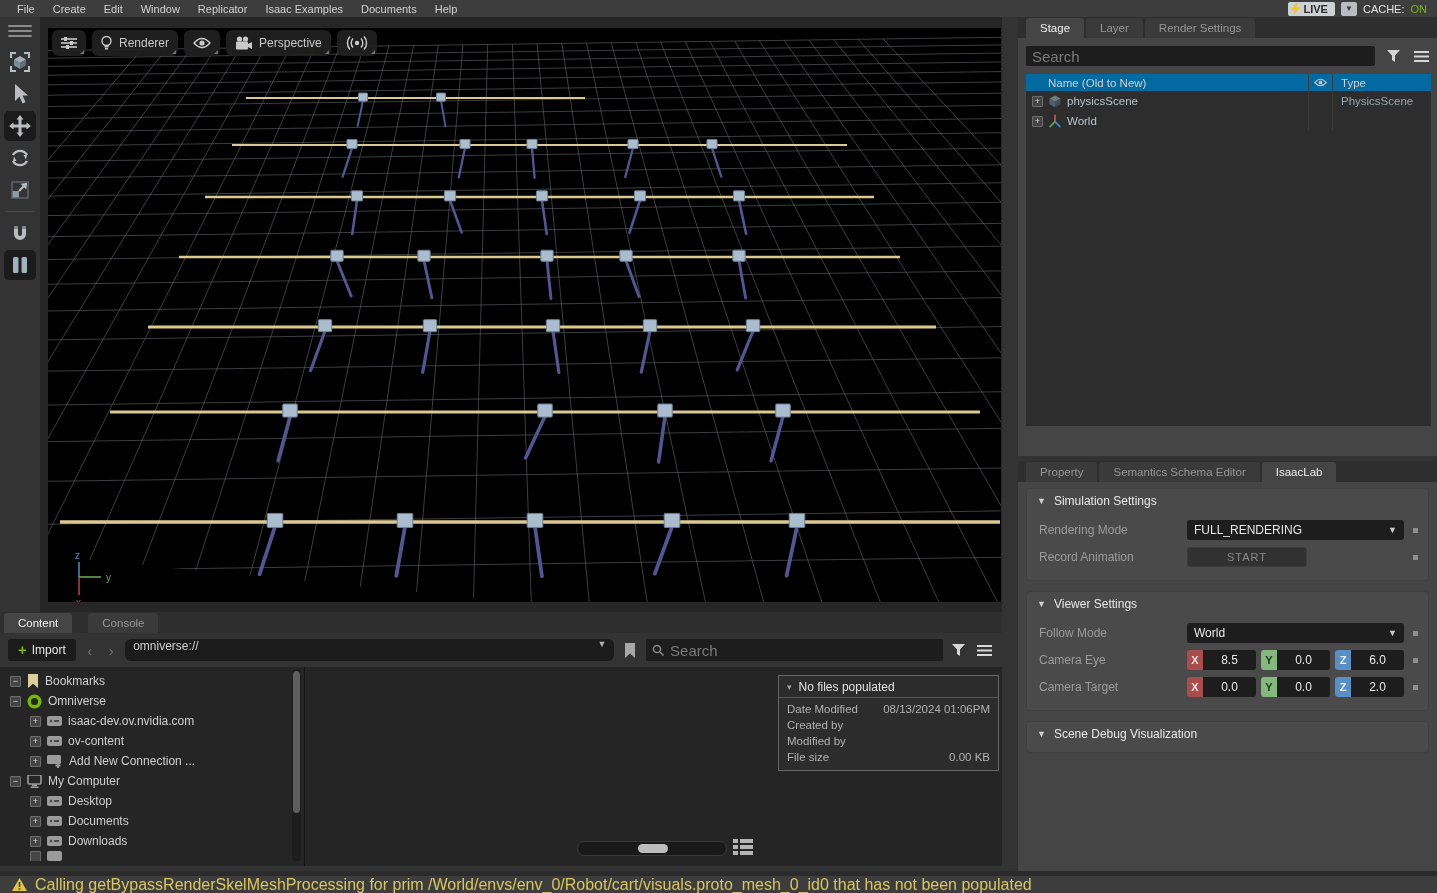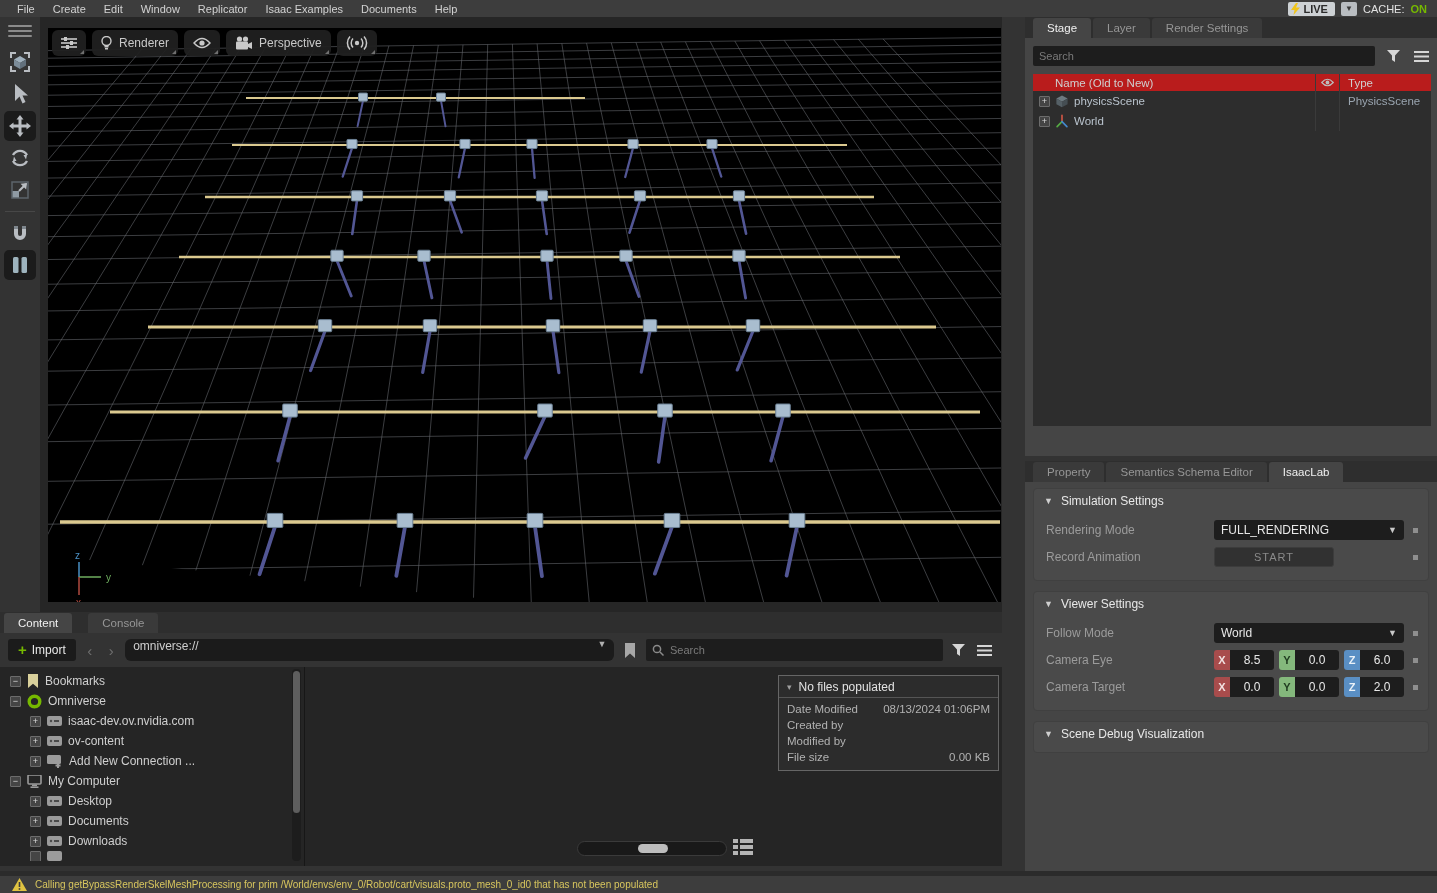--- a/index.html
+++ b/index.html
@@ -12,21 +12,21 @@
   
   .menubar { position:absolute; left:0; top:0; width:1437px; height:17px;
     background:#3d3d3d; display:flex; align-items:center; padding-left:8px; }
   .menu-item { padding:0 9px; color:#d2d2d2; font-size:11px; cursor:default; }
   .menubar-right { margin-left:auto; display:flex; align-items:center; gap:6px; padding-right:10px; }
   .live-chip { background:#cdd1d4; color:#2b2b2b; font-weight:bold; font-size:11px;
     border-radius:2px; padding:1px 7px 1px 3px; display:flex; align-items:center; gap:3px; height:14px; }
   .live-dd { background:#b9bdc1; width:16px; height:14px; border-radius:2px;
     display:flex; align-items:center; justify-content:center; color:#3a3a3a; font-size:8px; }
   .cache-label { color:#e2e2e2; font-size:11px; }
-  .cache-on { color:#76b900; font-weight:bold; font-size:11px; }
+  .cache-on { color:#76b900; font-weight:normal; font-size:11px; }
 
   
   .left-toolbar { position:absolute; left:0; top:17px; width:40px; height:595px; background:#333; }
   .grip { margin:8px auto 10px auto; width:24px; }
   .grip div { height:2px; background:#8b8b8b; margin:3px 0; border-radius:1px; }
   .tbtn { width:32px; height:30px; margin:2px auto; display:flex; align-items:center;
     justify-content:center; border-radius:5px; }
   .tbtn.active { background:#1b1b1b; }
   .tbtn svg { display:block; }
   .tb-sep { height:1px; background:#474747; margin:6px 5px; }
@@ -43,43 +43,43 @@
   
   .right-panel { position:absolute; left:1002px; top:17px; width:435px; height:849px; background:#333; }
   .tabbar { display:flex; align-items:flex-end; height:21px; background:#2e2e2e; padding-left:8px; gap:2px; }
   .tab { height:20px; padding:0 14px; display:flex; align-items:center; font-size:11.5px;
     background:#3a3a3a; color:#969696; border-radius:3px 3px 0 0; }
   .tab.active { background:#454545; color:#f0f0f0; }
   .stage-body { background:#454545; padding:8px 6px 0 8px; height:418px; }
   .search-field { display:flex; align-items:center; background:#1d1d1d; border-radius:2px;
     height:20px; padding:0 6px; }
   .search-field input { flex:1; background:transparent; border:none; outline:none;
-    color:#cfcfcf; font-size:11px; font-family:"Liberation Sans",sans-serif; }
+    color:#cfcfcf; font-size:15px; font-family:"Liberation Sans",sans-serif; }
   .search-field input::placeholder { color:#7a7a7a; }
   .stage-searchrow { display:flex; align-items:center; gap:8px; }
   .stage-searchrow .search-field { flex:1; }
   .icon-btn { display:flex; align-items:center; justify-content:center; width:20px; height:20px; }
   .stage-list { margin-top:8px; background:#2d2d2d; height:352px; font-size:11.5px; }
-  .stage-header { display:flex; background:#b91c1c; color:#cfcfcf; height:17px; align-items:center; }
+  .stage-header { display:flex; background:#0369a1; color:#cfcfcf; height:17px; align-items:center; }
   .col-name { width:282px; padding-left:22px; }
   .col-eye { width:24px; display:flex; justify-content:center; border-left:1px solid #3a3a3a; height:100%; align-items:center; }
   .col-type { flex:1; padding-left:8px; border-left:1px solid #3a3a3a; height:100%; display:flex; align-items:center; }
   .stage-row { display:flex; height:20px; align-items:center; color:#b9c3cd; }
   .stage-row .col-name { display:flex; align-items:center; gap:5px; padding-left:6px; }
   .stage-row .col-type { color:#9aa5b0; }
   .expander { width:11px; height:11px; background:#454545; border:1px solid #6c6c6c;
     color:#ddd; font-size:9px; line-height:9px; text-align:center; border-radius:1px; flex:none; }
 
   
   .prop-body { background:#454545; height:399px; padding:6px 8px; }
   .section { background:#4a4a4a; border:1px solid #404040; border-radius:4px; margin-bottom:10px; padding-bottom:6px; }
   .section-header { height:24px; display:flex; align-items:center; gap:8px; padding-left:10px;
     color:#e8e8e8; font-size:12px; }
   .section-header .tri { color:#cfcfcf; font-size:9px; }
-  .prow { display:flex; align-items:center; height:20px; margin:7px 10px 7px 12px;gap:20px; }
+  .prow { display:flex; align-items:center; height:20px; margin:7px 10px 7px 12px; }
   .plabel { width:148px; color:#9b9b9b; font-size:12px; flex:none; }
   .pctrl { flex:1; display:flex; align-items:center; }
   .pdot { width:5px; height:5px; background:#8f8f8f; margin-left:9px; flex:none; }
   .combo { flex:1; background:#1d1d1d; height:20px; border-radius:3px; display:flex;
     align-items:center; color:#e8e8e8; font-size:12px; padding:0 7px; }
   .combo .val { flex:1; }
   .combo .dd { color:#c9c9c9; font-size:9px; }
   .numfield { flex:1; background:#1d1d1d; height:20px; border-radius:3px; display:flex;
     align-items:center; justify-content:center; color:#e8e8e8; font-size:12px; }
   .start-btn { width:120px; background:#313131; border:1px solid #3c3c3c; height:20px; border-radius:3px;
@@ -125,21 +125,21 @@
   .details-box { background:#2c2c2c; border:1px solid #666; width:221px; }
   .details-header { display:flex; align-items:center; gap:7px; height:22px; padding-left:8px;
     color:#e3e3e3; font-size:12px; border-bottom:1px solid #555; }
   .details-header .tri { color:#9f9f9f; font-size:9px; }
   .dfield { display:flex; padding:1px 8px; font-size:11.5px; color:#b2b2b2; line-height:14px; }
   .dfield .dval { margin-left:auto; }
 
   
   .statusbar { position:absolute; left:0; bottom:0; width:1437px; height:22px; background:#3d3d3d;
     border-top:5px solid #2b2b2b; display:flex; align-items:center; gap:8px; padding-left:12px; }
-  .status-msg { color:#d8c65e; font-size:10px; }
+  .status-msg { color:#d8c65e; font-size:16px; }
 </style>
 </head>
 <body>
 
 <div id="app">
 
   <div class="menubar">
     <span class="menu-item">File</span>
     <span class="menu-item">Create</span>
     <span class="menu-item">Edit</span>
@@ -417,21 +417,21 @@
               <path d="M15 2.5 A6.5 6.5 0 0 1 15 11.5"></path>
                 <path d="M18 0.5 A9.5 9.5 0 0 1 18 13.5"></path>
             </g>
           </svg>
         </div>
       </div>
     </div>
   </div>
 
   <div class="right-panel">
-    <div style="margin-left:23px;">
+    <div style="margin-left:16px;">
       <div class="tabbar">
         <div class="tab active">Stage</div>
         <div class="tab">Layer</div>
         <div class="tab">Render Settings</div>
       </div>
       <div class="stage-body">
         <div class="stage-searchrow">
           <div class="search-field">
             <input placeholder="Search" style="">
           </div>

